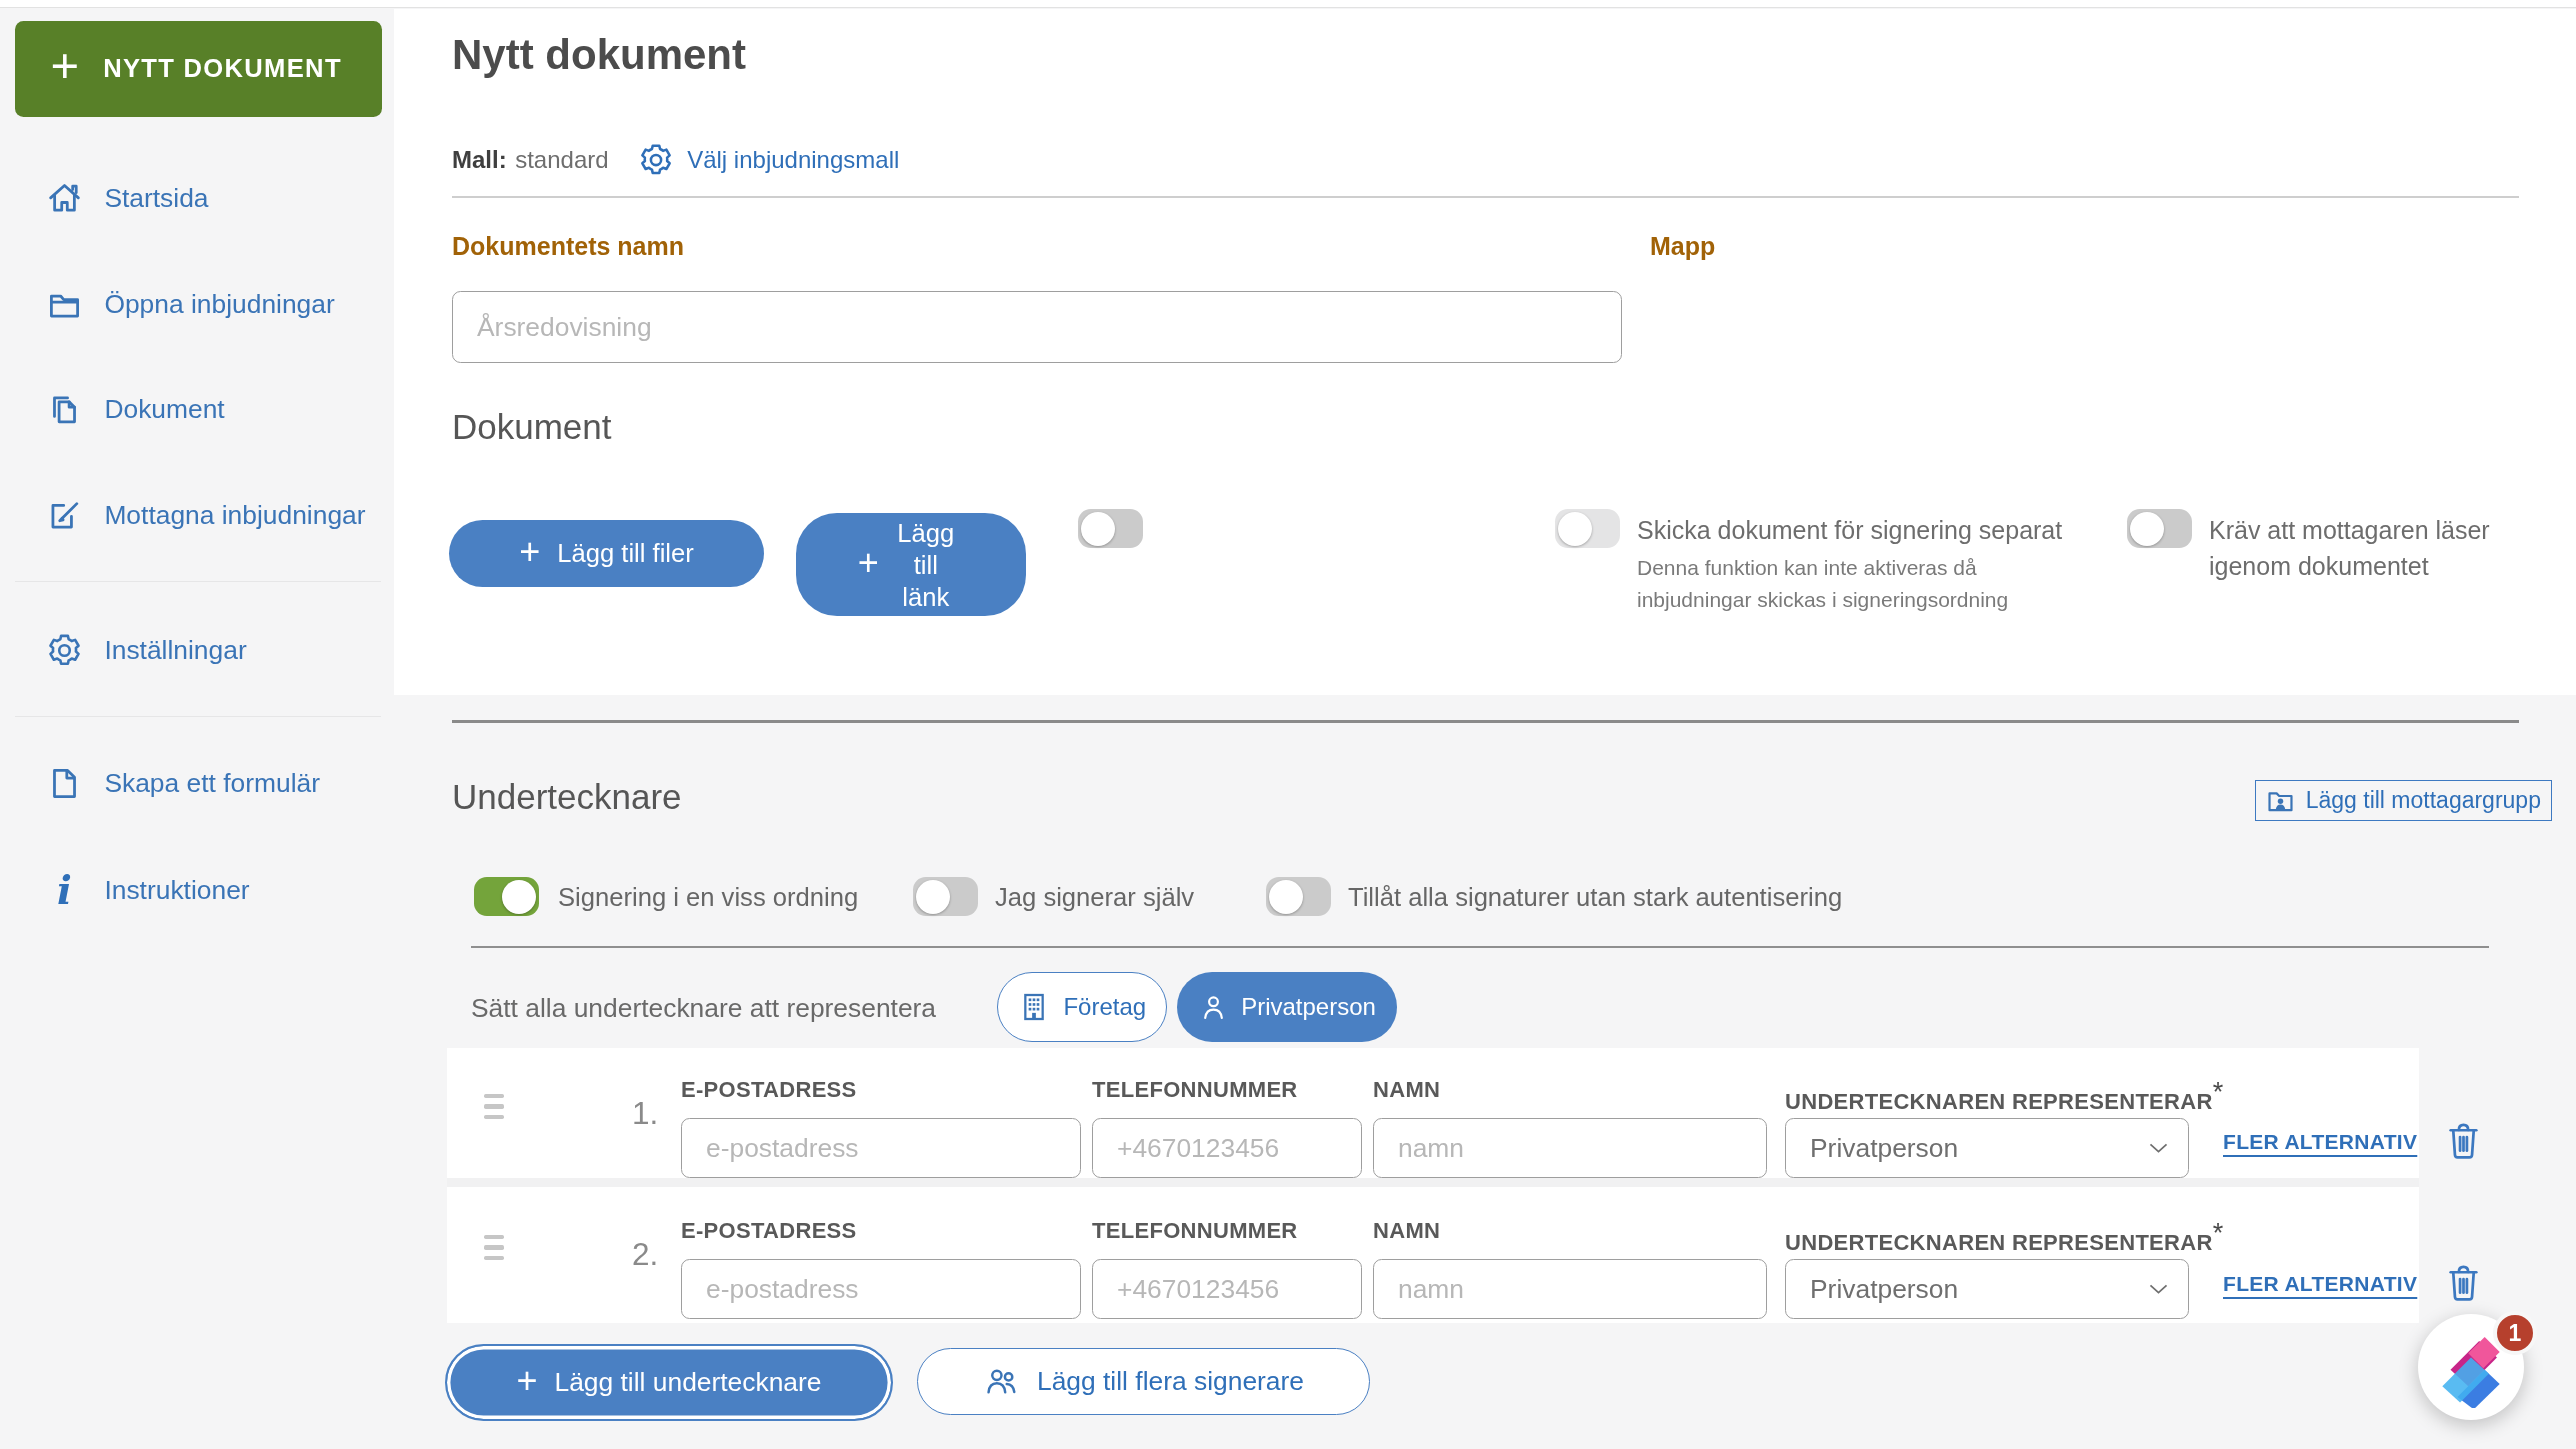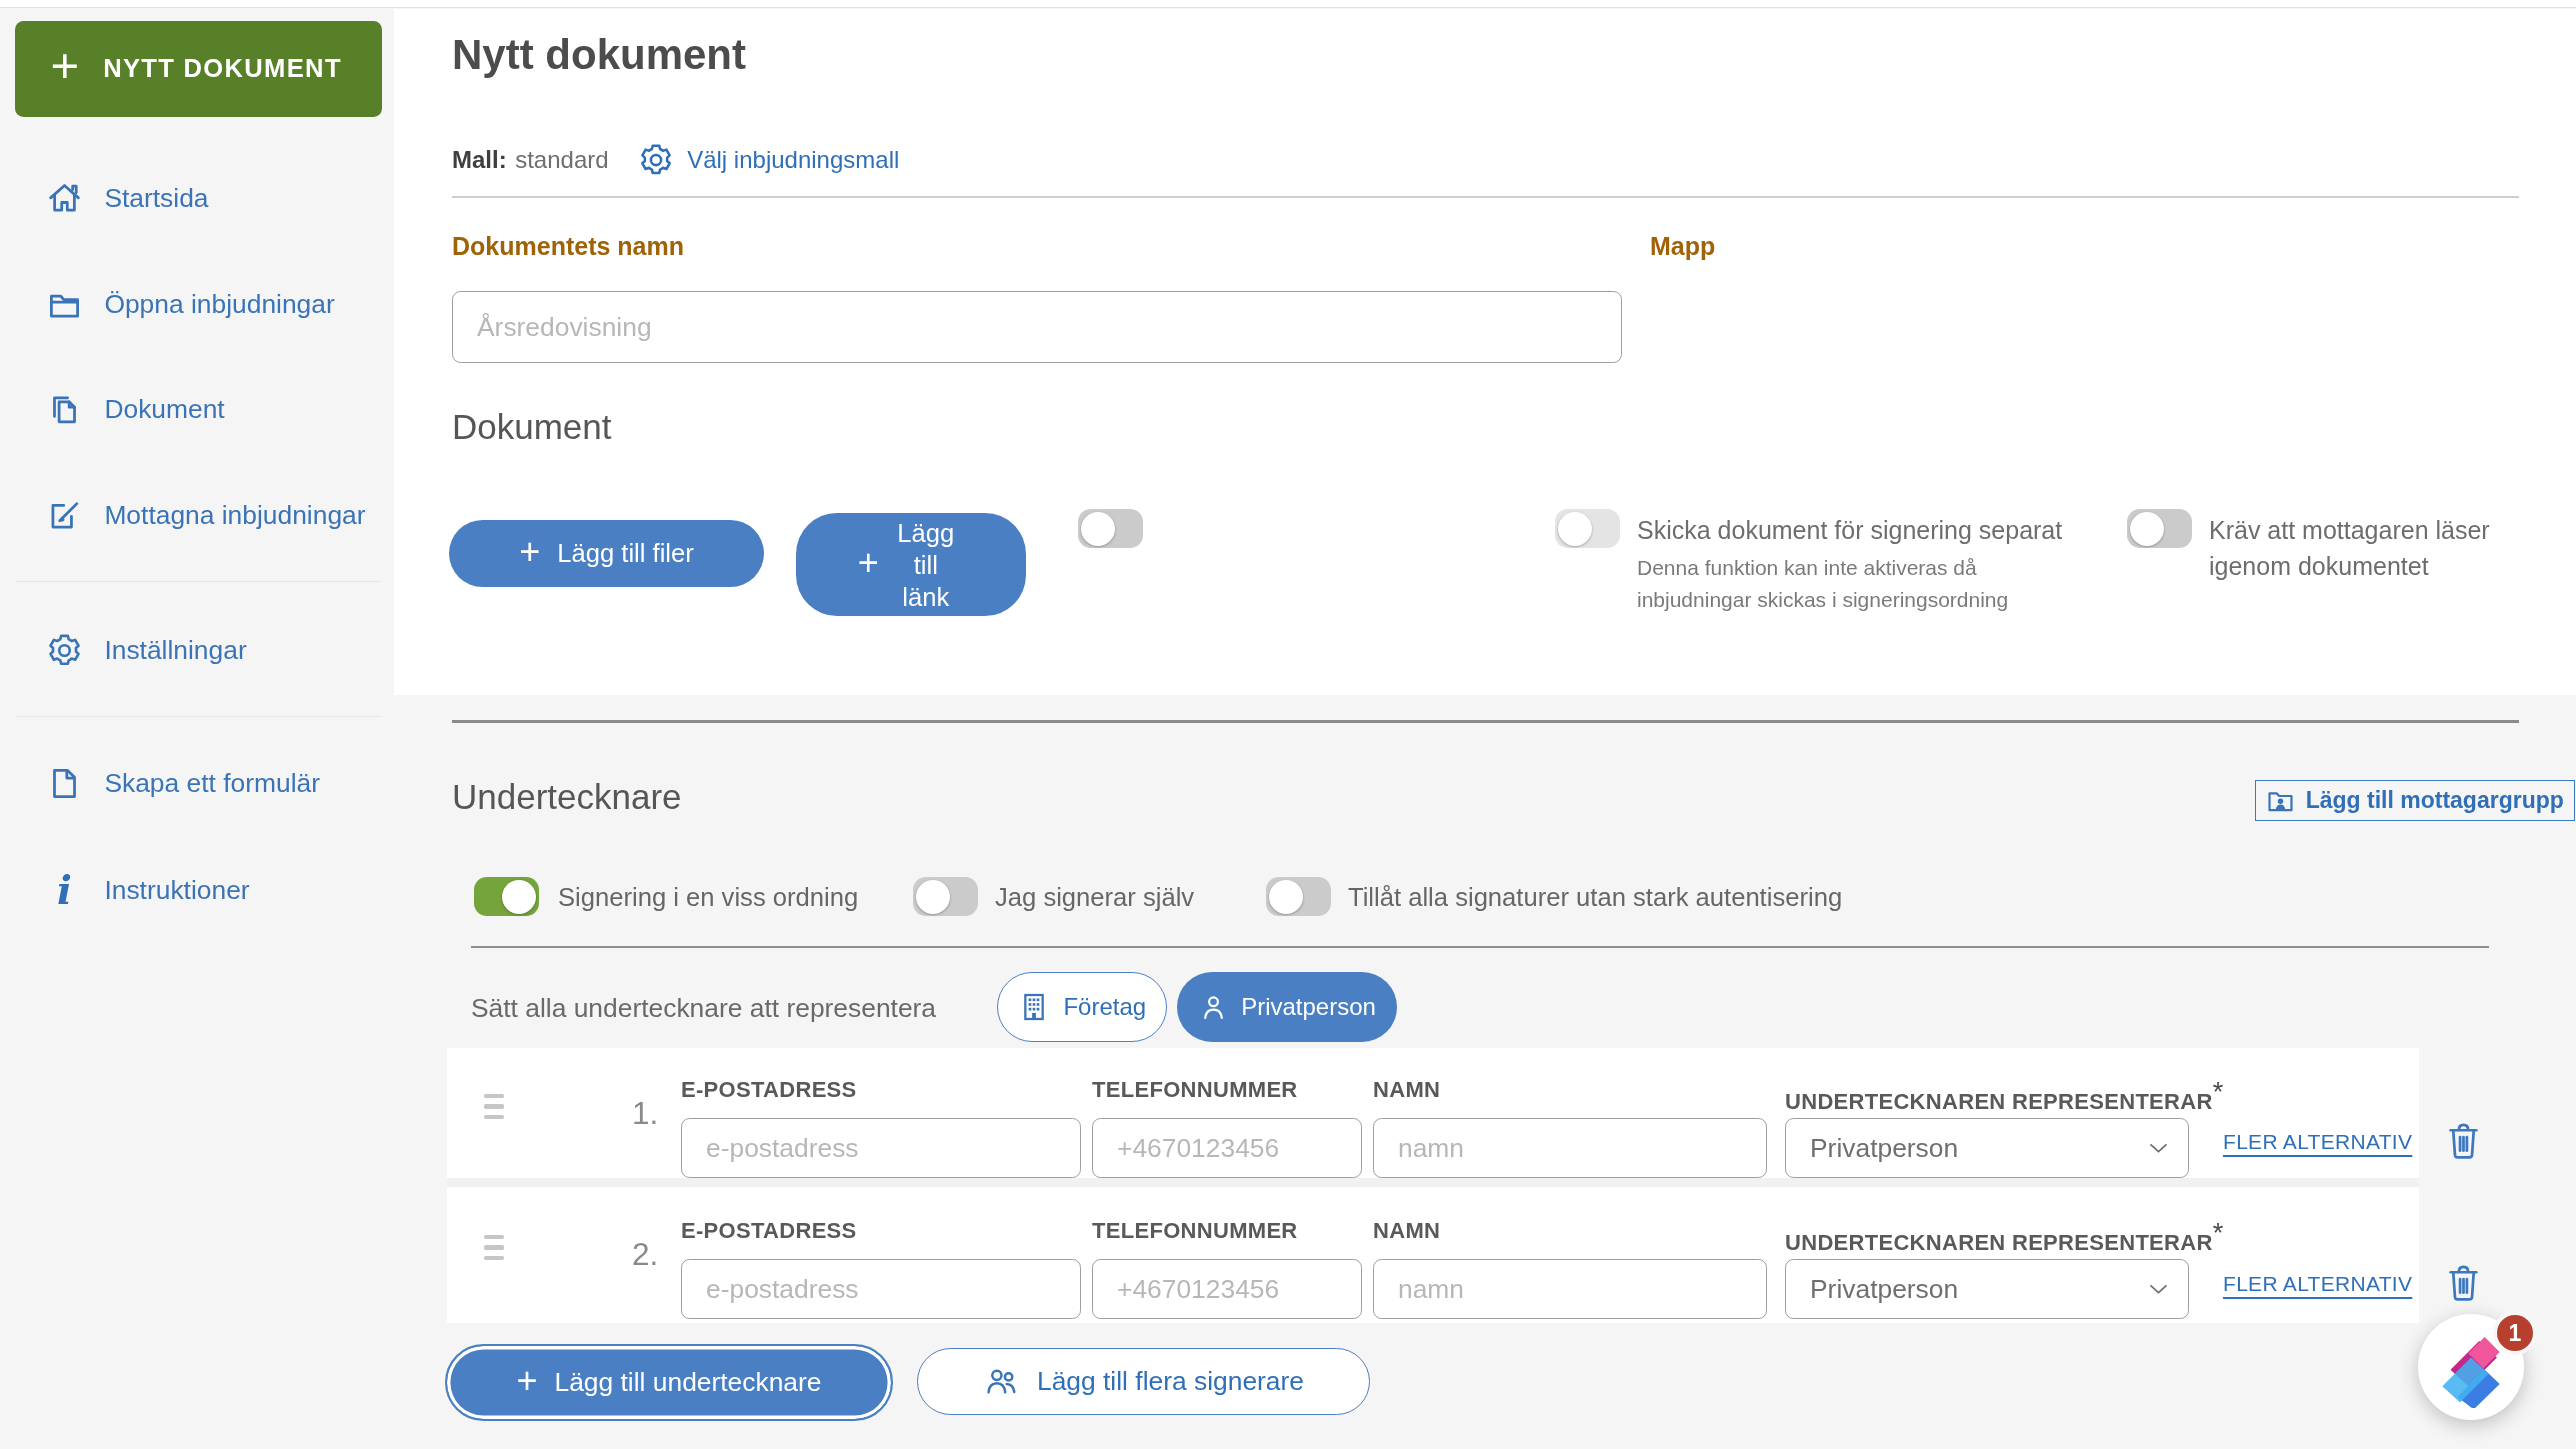--- a/index.html
+++ b/index.html
@@ -55,36 +55,36 @@
     box-shadow:0 0.9px 2.6px rgba(0,0,0,.3);}
   .toggle.on{background:#74a43b;}
   .toggle.on .knob{left:auto;right:3.4px;}
   .toggle.disabled{background:#e4e4e5;}
   .tog-label{font-size:25px;color:#6d6d6d;line-height:36px;}
   .tog-note{font-size:21px;color:#7a7a7a;line-height:31.5px;}
 
   .rule-dark{background:#8a8a8a;}
 
   .mgrupp{left:2255px;top:780px;height:41px;border:1.7px solid #3d79c1;display:flex;align-items:center;
-    padding:0 10.2px 0 8.5px;cursor:pointer;box-sizing:border-box;font-weight:bold;}
+    padding:0 10.2px 0 8.5px;cursor:pointer;box-sizing:border-box;}
   .mgrupp .ic{width:31px;height:31px;color:#3a74b6;margin-right:10.2px;}
   .mgrupp .tx{font-size:23px;color:#2f6fb8;white-space:nowrap;}
 
   .sign-tog-label{font-size:25.6px;color:#666;}
   .represent{font-size:26.4px;color:#696969;}
 
   .card{left:447px;top:1048px;width:1972px;height:275px;background:#fff;}
   .rowsep{left:447px;top:1178px;width:1972px;height:8.5px;background:#f1f1f2;}
   .drag{display:flex;flex-direction:column;gap:6px;cursor:grab;}
   .drag i{display:block;width:19.6px;height:4.3px;border-radius:1.7px;background:#c6c6c6;}
   .rownum{font-size:31.5px;color:#8a8a8a;}
   .col-label{font-size:22px;font-weight:700;color:#595959;letter-spacing:0.3px;white-space:nowrap;}
   .col-label sup{font-size:27px;color:#4a4a4a;font-weight:400;}
   .row-input{height:60px;}
-  .fler{font-size:21px;font-weight:400;color:#2f6fb8;text-decoration:underline;text-underline-offset:6px;
+  .fler{font-size:21px;font-weight:700;color:#2f6fb8;text-decoration:underline;text-underline-offset:6px;
     letter-spacing:0.3px;cursor:pointer;white-space:nowrap;}
   .trash{width:41px;height:43px;color:#3c78c0;cursor:pointer;}
 
   .addsigner{left:445px;top:1344px;width:448px;height:77px;border:2.6px solid #4a80c3;box-shadow:inset 0 0 0 3.4px #fff;
     background:#4a80c3;border-radius:851px;}
   .addmulti{left:917px;top:1348px;width:453px;height:67px;}
   .addmulti .ic{width:37px;height:37px;margin-right:17px;color:#3a74b6;}
   .addmulti .bt{font-size:26.4px;}
 
   .brand{left:2418px;top:1314px;width:106px;height:106px;border-radius:50%;background:#fff;

